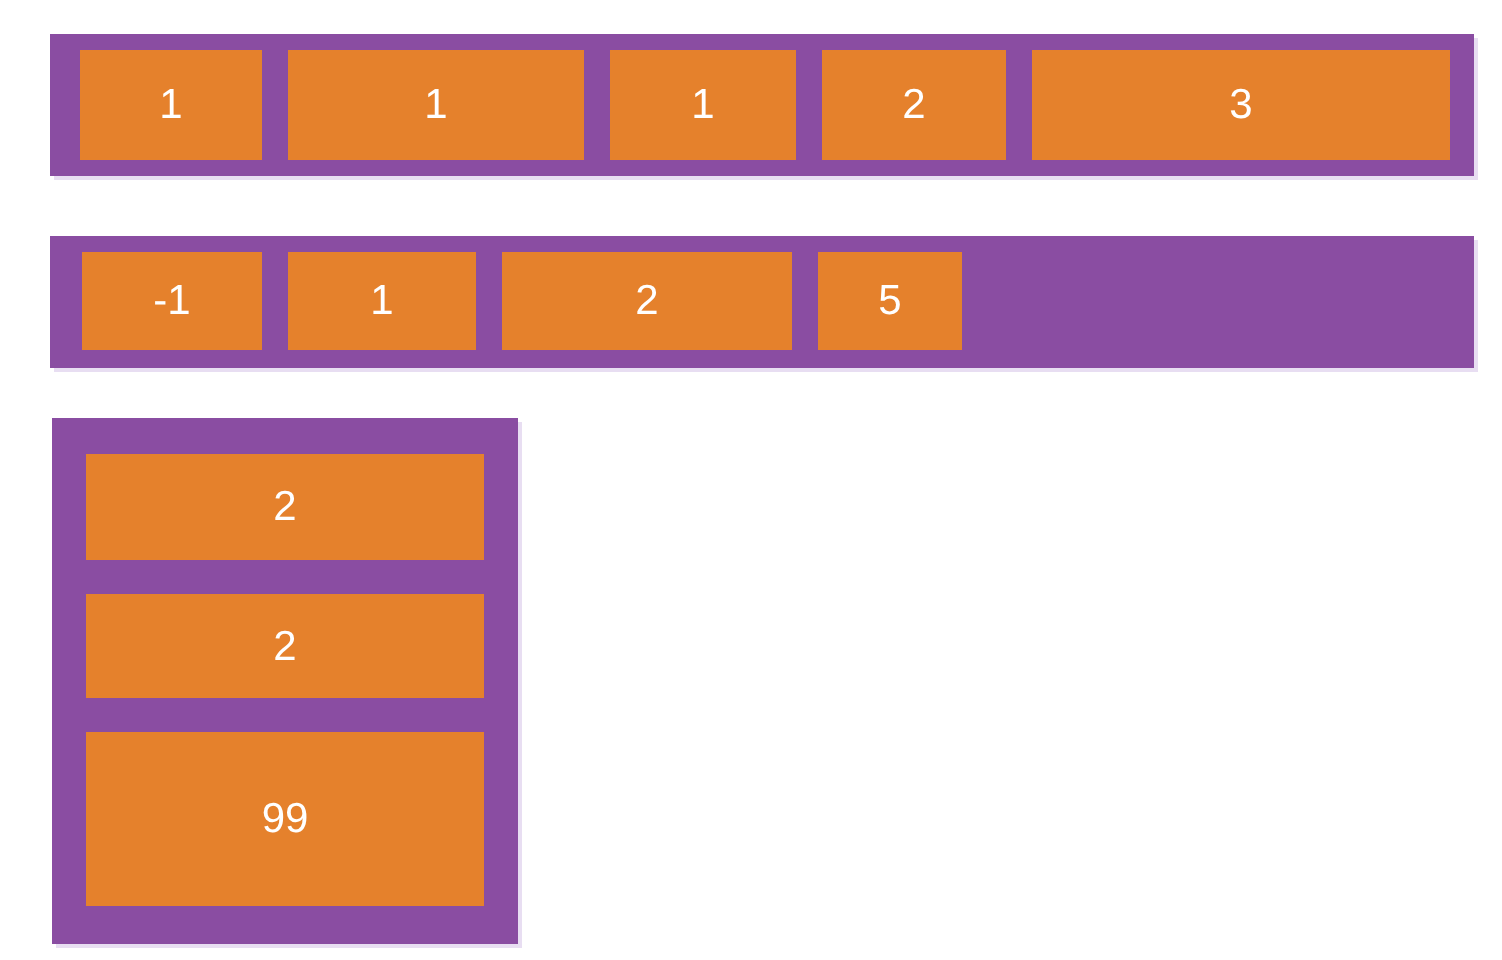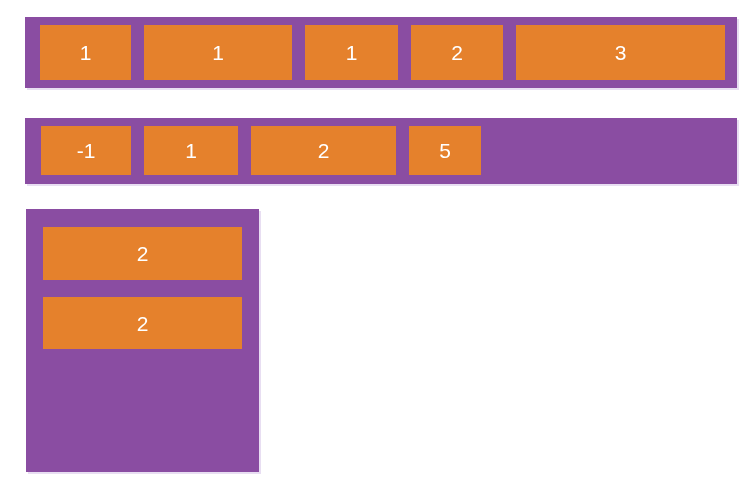--- a/index.html
+++ b/index.html
@@ -76,15 +76,16 @@
   <div class="flex-container" id="row-2">
     <div class="item" style="width:90px">-1</div>
     <div class="item" style="width:94px">1</div>
     <div class="item" style="width:145px">2</div>
     <div class="item" style="width:72px">5</div>
   </div>
 
   <div class="flex-container" id="column-1">
     <div class="item" style="height:53px">2</div>
     <div class="item" style="height:52px">2</div>
+    <div class="item grow">99</div>
   </div>
 
 </div>
 
 </body></html>

